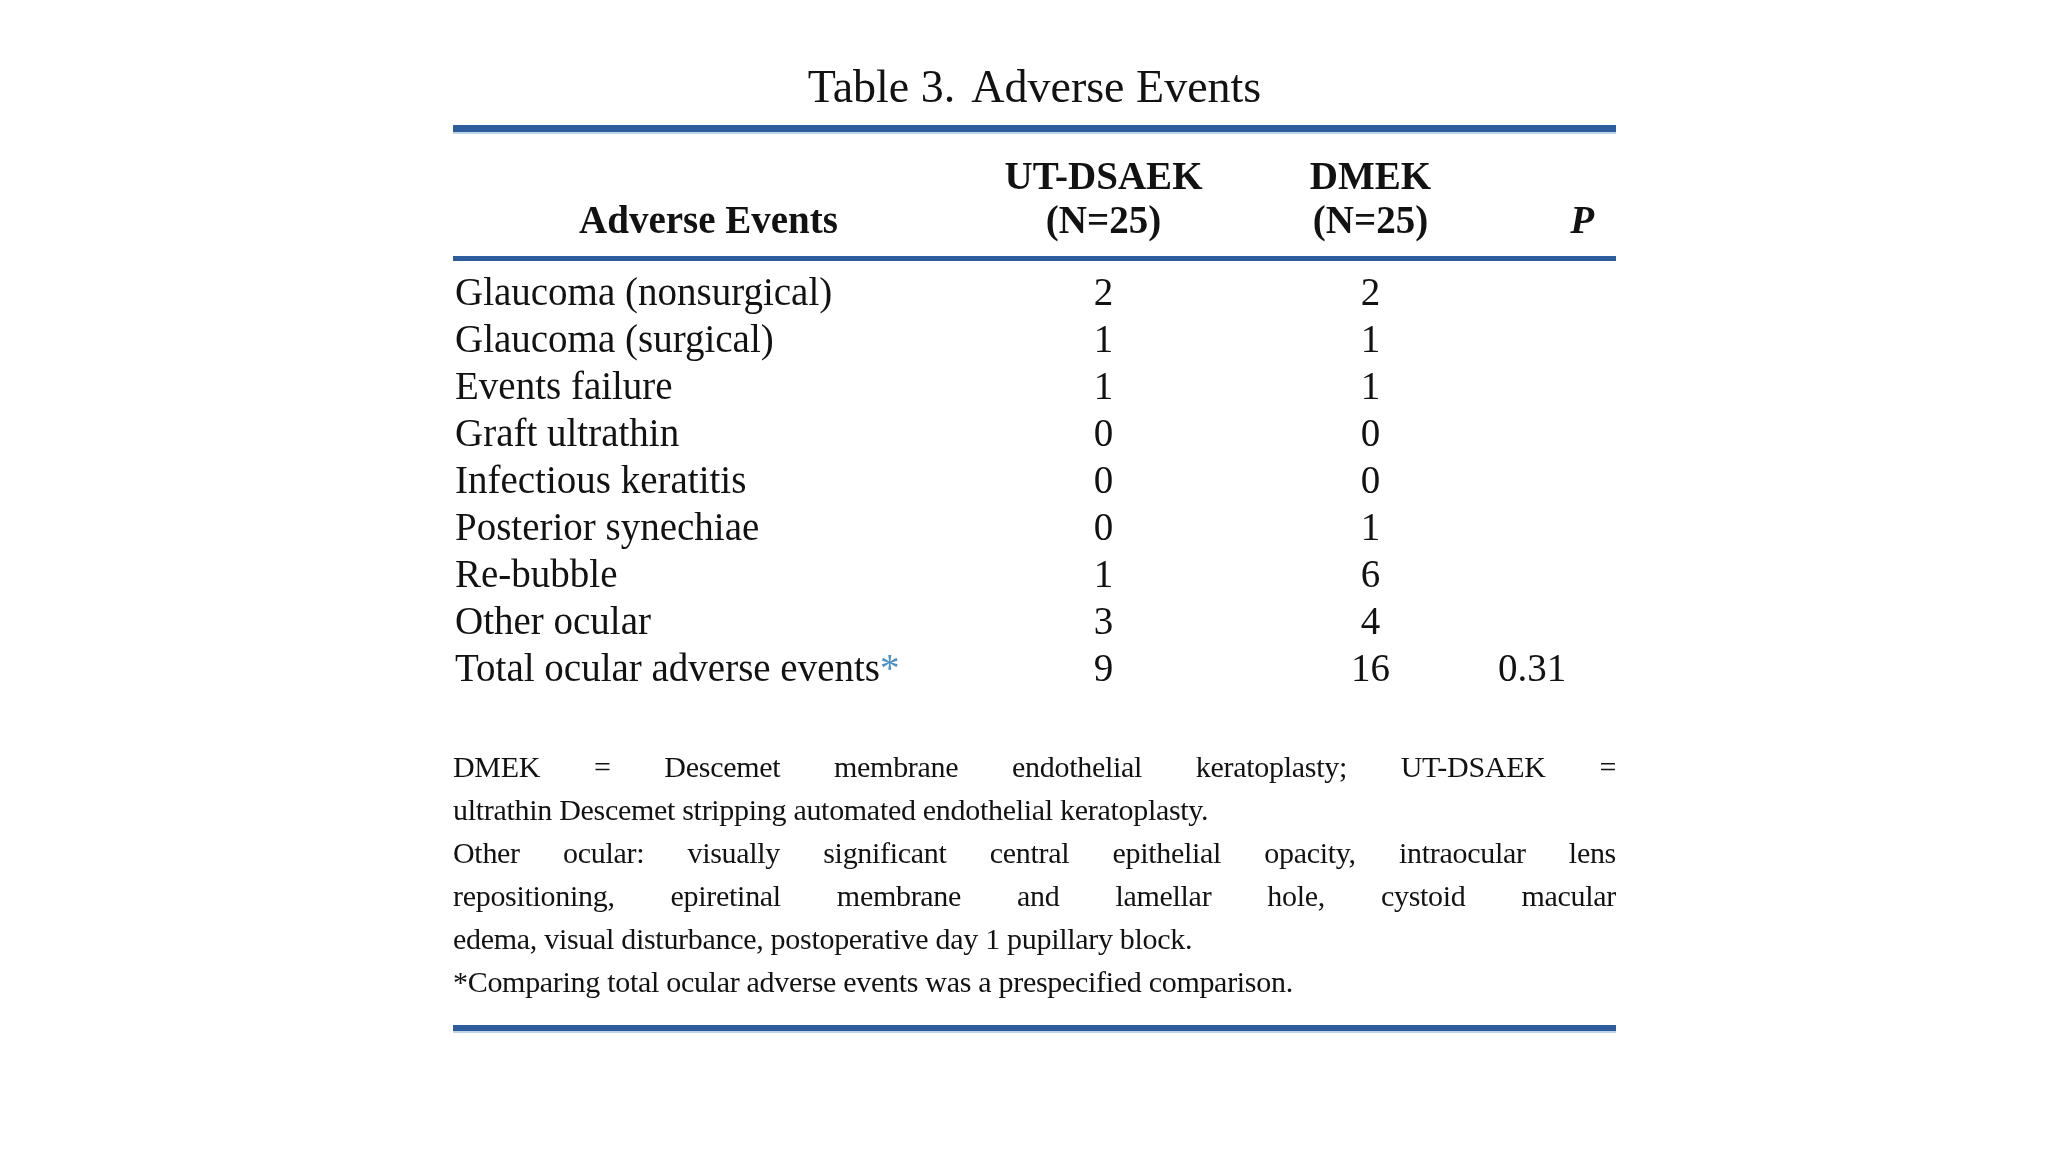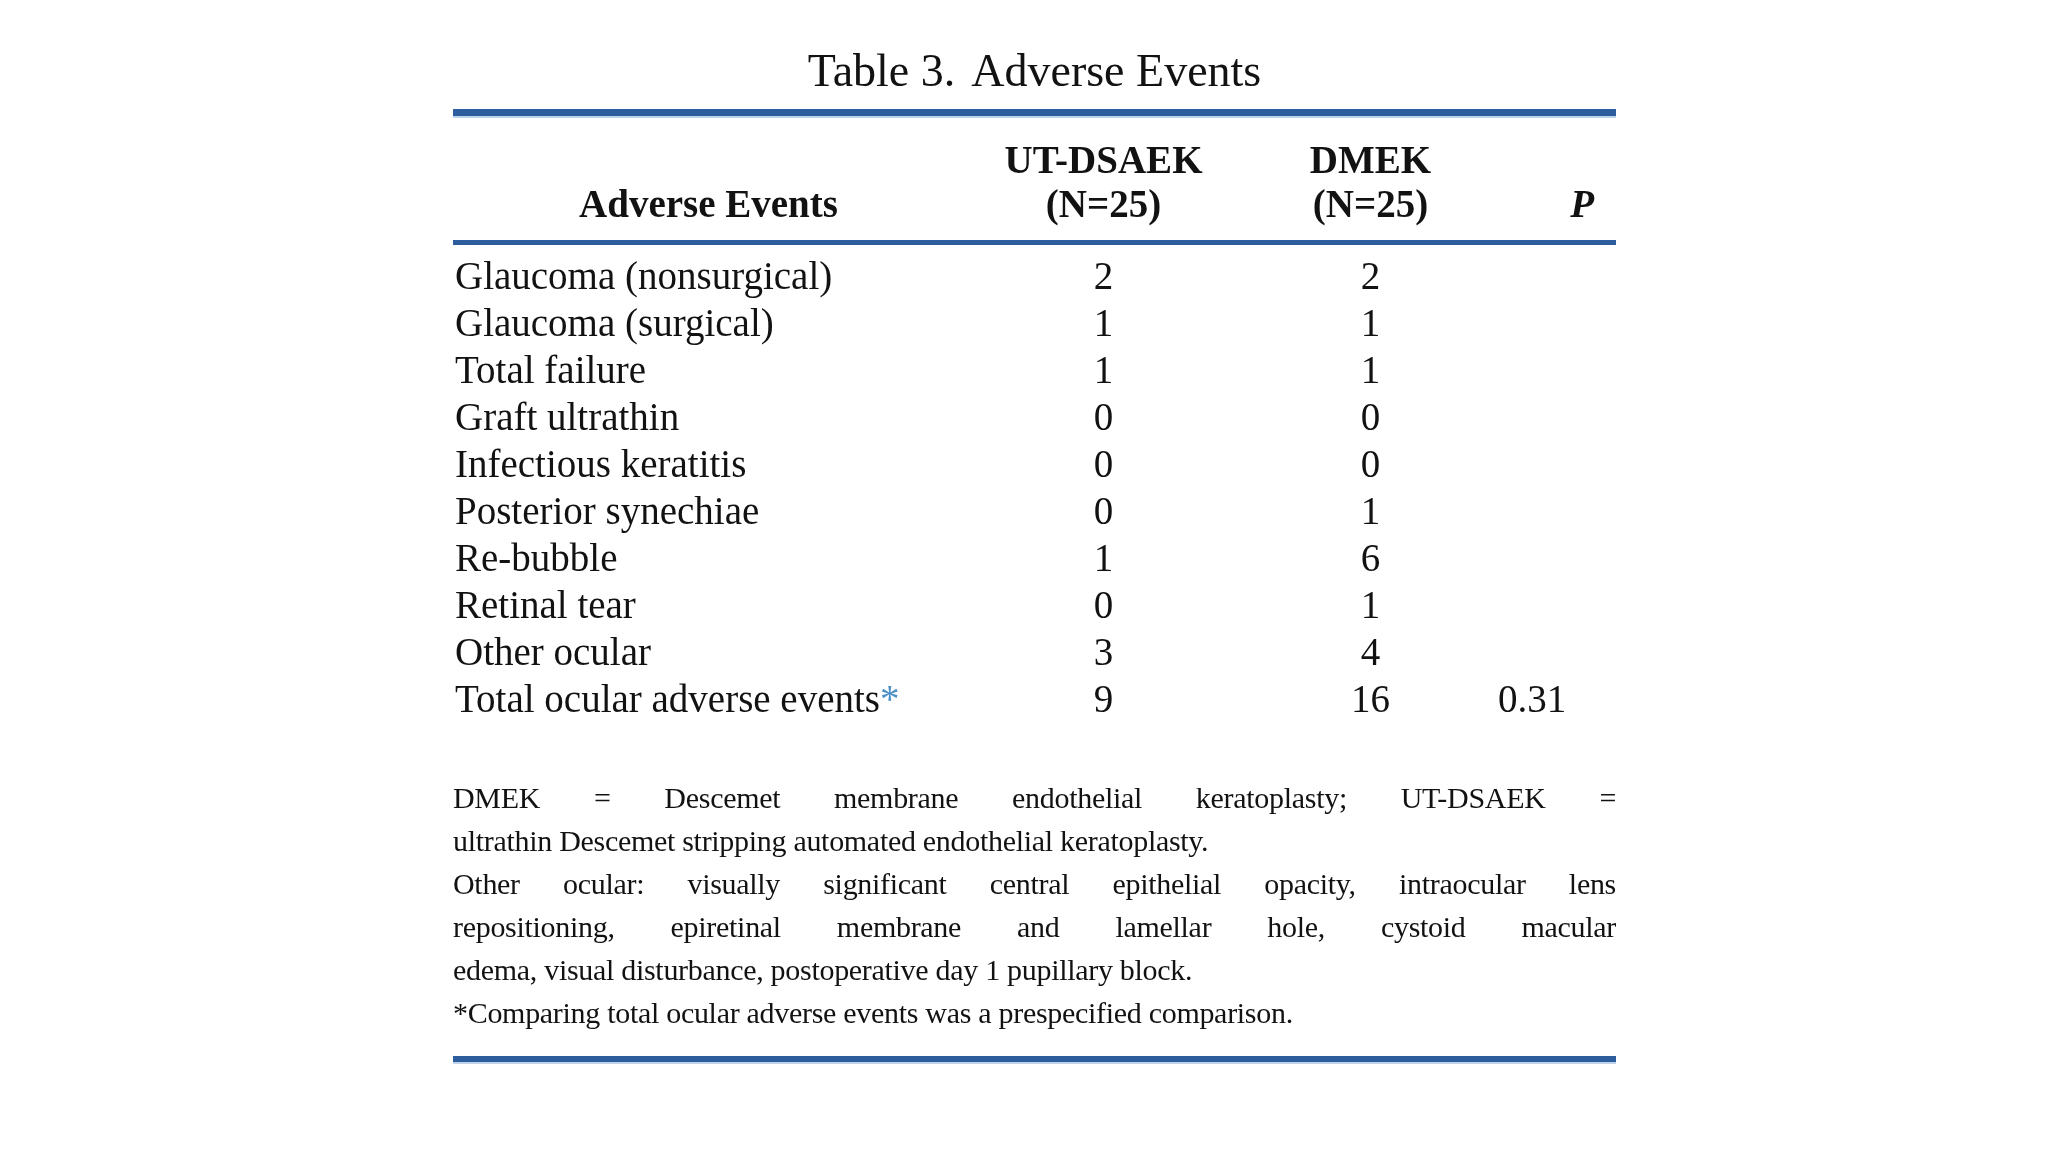--- a/index.html
+++ b/index.html
@@ -19,21 +19,21 @@
     font-family: "Liberation Serif", serif;
     color: var(--text-black);
   }
   .content {
     position: absolute;
     left: 453px;
     top: 0;
     width: 1163px;
   }
   .title {
-    margin-top: 40px;
+    margin-top: 56px;
     text-align: center;
     font-size: 46px;
     line-height: 62px;
     white-space: nowrap;
   }
   .title .title-text { margin-left: 16px; }
   .rule {
     width: 100%;
     background: var(--rule-blue);
   }
@@ -137,21 +137,21 @@
           <td class="t-num">2</td>
           <td class="t-p"></td>
         </tr>
         <tr>
           <td class="t-label">Glaucoma (surgical)</td>
           <td class="t-num">1</td>
           <td class="t-num">1</td>
           <td class="t-p"></td>
         </tr>
         <tr>
-          <td class="t-label">Total failure</td>
+          <td class="t-label">Events failure</td>
           <td class="t-num">1</td>
           <td class="t-num">1</td>
           <td class="t-p"></td>
         </tr>
         <tr>
           <td class="t-label">Graft ultrathin</td>
           <td class="t-num">0</td>
           <td class="t-num">0</td>
           <td class="t-p"></td>
         </tr>
@@ -164,26 +164,20 @@
         <tr>
           <td class="t-label">Posterior synechiae</td>
           <td class="t-num">0</td>
           <td class="t-num">1</td>
           <td class="t-p"></td>
         </tr>
         <tr>
           <td class="t-label">Re-bubble</td>
           <td class="t-num">1</td>
           <td class="t-num">6</td>
-          <td class="t-p"></td>
-        </tr>
-        <tr>
-          <td class="t-label">Retinal tear</td>
-          <td class="t-num">0</td>
-          <td class="t-num">1</td>
           <td class="t-p"></td>
         </tr>
         <tr>
           <td class="t-label">Other ocular</td>
           <td class="t-num">3</td>
           <td class="t-num">4</td>
           <td class="t-p"></td>
         </tr>
         <tr>
           <td class="t-label"><span>Total ocular adverse events</span><span class="marker">*</span></td>

